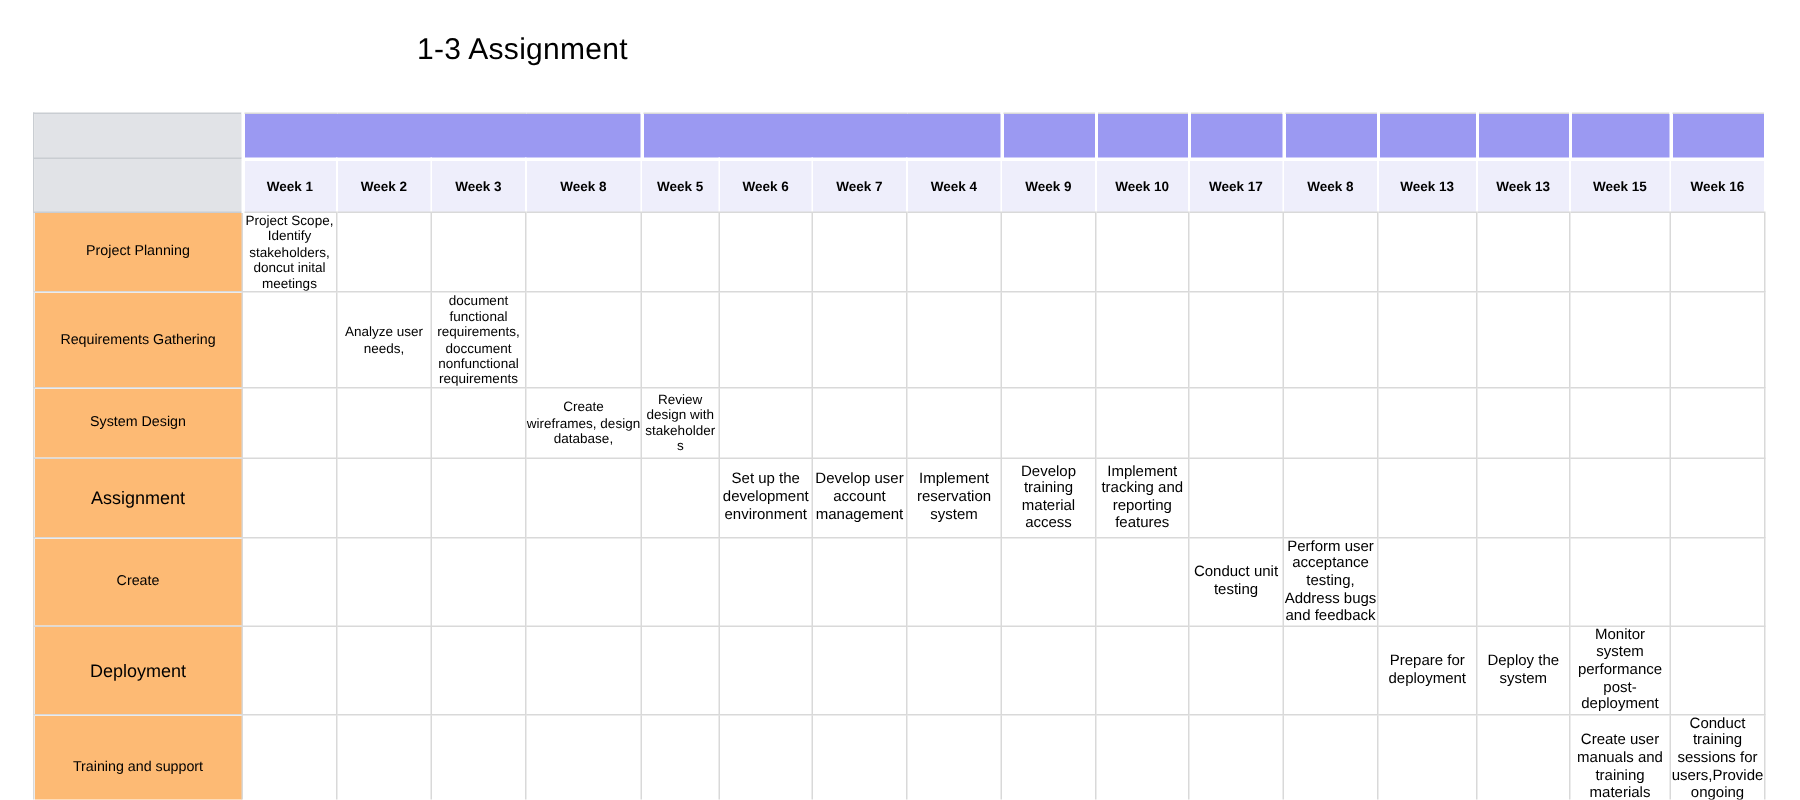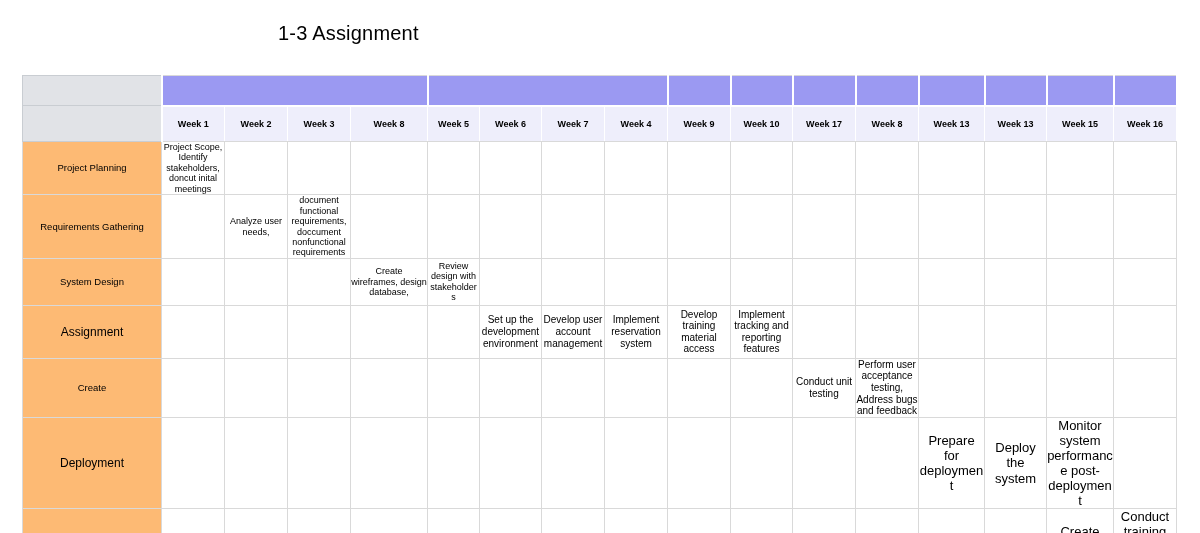--- a/index.html
+++ b/index.html
@@ -79,21 +79,21 @@
     background: #ffffff;
     border: 1px solid var(--grid-border, #d9d9d9);
     text-align: center;
     vertical-align: middle;
     font-size: 9px;
     line-height: 1.16;
     padding: 1px;
     word-wrap: break-word;
   }
   tr.r3 td.task-cell, tr.r4 td.task-cell { font-size: 10px; }
-  tr.r5 td.task-cell, tr.r6 td.task-cell { font-size: 13px; }
+  tr.r5 td.task-cell, tr.r6 td.task-cell { font-size: 10px; }
 </style>
 </head>
 <body>
 
 <div class="title">1-3 Assignment</div>
 
 <table class="gantt">
   <colgroup>
     <col style="width:139px">
     <col style="width:63px">

